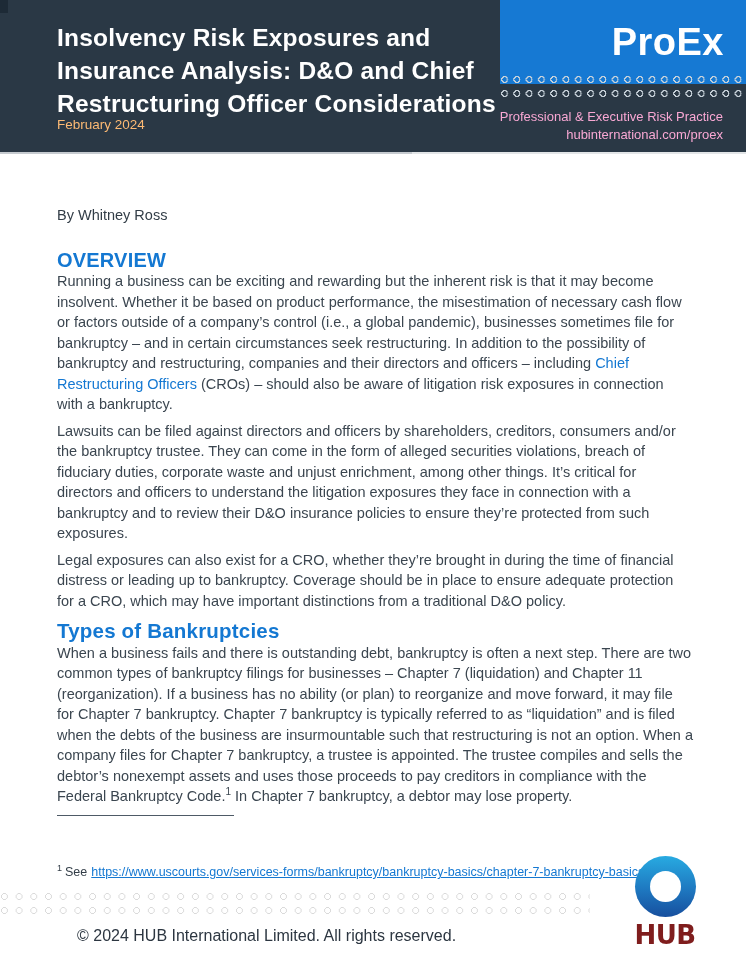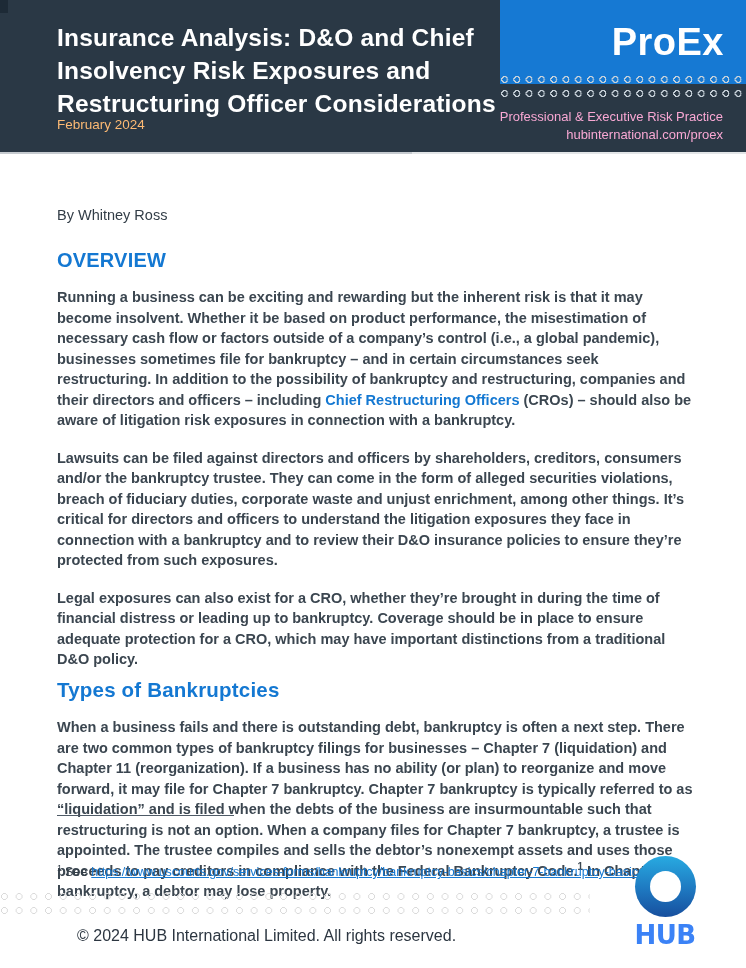--- a/index.html
+++ b/index.html
@@ -28,21 +28,21 @@
 
   .hairline-left  { position:absolute; top:152px; left:0;     width:412px; height:2px; background:#c6cbd0; }
   .hairline-right { position:absolute; top:152px; left:412px; width:334px; height:2px; background:#e2e5e7; }
 
   
   .article { position:absolute; left:57px; top:152px; width:636px; color:#3b4650; font-size:14.5px; line-height:20.5px; }
   .byline { margin-top:53px; color:#323d47; }
   .section-heading { color:#1478d2; font-weight:bold; margin:0; letter-spacing:0.2px; }
   .overview-heading { margin-top:24px; font-size:20px; }
   .types-heading { margin-top:10px; font-size:20.5px; }
-  .article p { margin:17px 0 6px 0;font-weight:bold; }
+  .article p { margin:1px 0 6px 0; }
   .inline-link { color:#1478d2; text-decoration:none; cursor:pointer; }
   .fn-sup { font-size:10px; line-height:0; vertical-align:super; }
 
   
   .footnote-divider { position:absolute; left:57px; top:815px; width:177px; height:0; border-top:1.6px solid #4e5a66; }
   .footnote { position:absolute; left:57px; top:863px; font-size:12.5px; color:#333e48; }
   .footnote .fn-marker { font-size:9px; vertical-align:super; margin-right:3px; }
   .footnote .fn-prefix { margin-right:4px; }
   .footnote a { color:#1478d2; text-decoration:underline; cursor:pointer; }
 
@@ -51,32 +51,32 @@
     background-image: radial-gradient(circle at 4.5px 4.5px, rgba(0,0,0,0) 2.3px, #dadada 2.3px, #dadada 3.3px, rgba(0,0,0,0) 3.5px);
     background-size:14.7px 9px; }
   .fd1 { top:892px; } .fd2 { top:906px; }
 
   .copyright { position:absolute; left:77px; top:927px; font-size:16px; color:#2c3641; }
 
   .hub-logo { position:absolute; left:625px; top:856px; width:80px; text-align:center; }
   .hub-ring { position:relative; width:61px; height:61px; margin:0 auto; border-radius:50%;
     background:linear-gradient(180deg,#28aae1 0%, #1e78c0 55%, #174f9e 100%); }
   .hub-ring .hole { position:absolute; left:15px; top:15px; width:31px; height:31px; border-radius:50%; background:#ffffff; }
-  .hub-word { margin-top:3px; font-family:"DejaVu Sans","Liberation Sans",sans-serif; font-size:26px; font-weight:bold; color:#3b82f6; letter-spacing:-0.5px; }
+  .hub-word { margin-top:3px; font-family:"DejaVu Sans","Liberation Sans",sans-serif; font-size:26px; font-weight:bold; color:#7f1d1d; letter-spacing:-0.5px; }
 </style>
 </head>
 <body>
 
 <div class="page">
 
   <div class="header-band">
     <div class="corner-accent"></div>
     <div class="doc-title">
+      <div>Insolvency Risk Exposures and</div>
       <div>Insurance Analysis: D&amp;O and Chief</div>
-      <div>Insolvency Risk Exposures and</div>
       <div>Restructuring Officer Considerations</div>
     </div>
     <div class="pub-date">February 2024</div>
 
     <div class="brand-box">
       <span class="brand-text">ProEx</span>
     </div>
     <div class="dots-row header-dots hd1"></div>
     <div class="dots-row header-dots hd2"></div>
 

